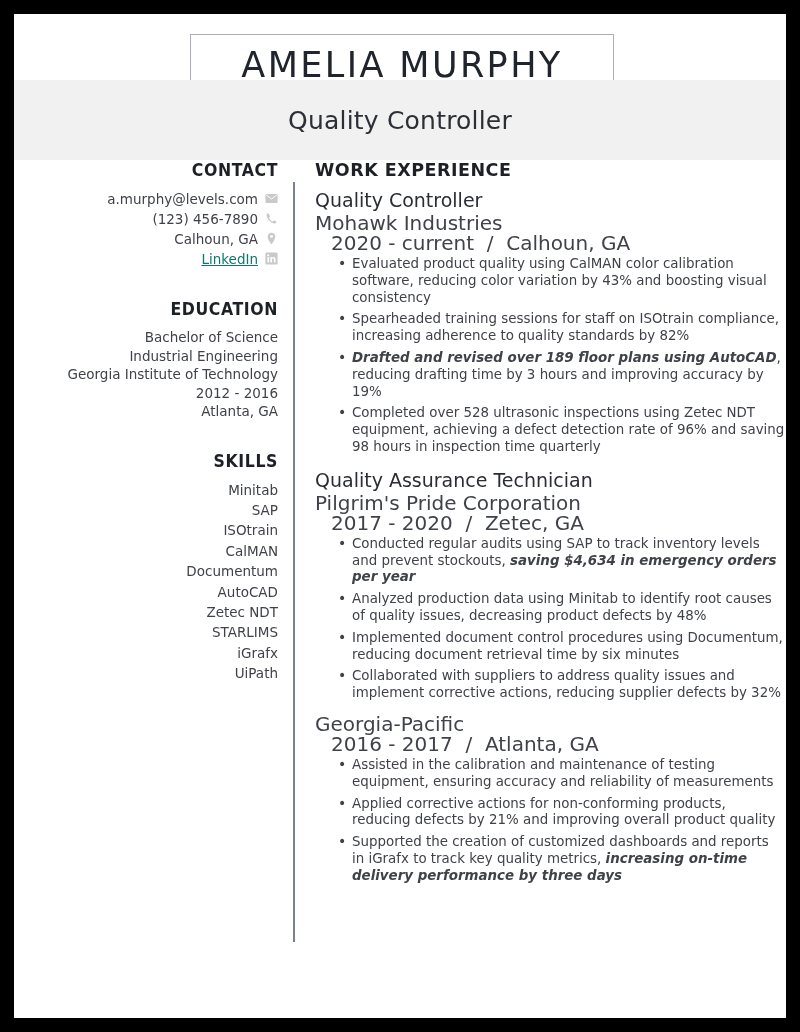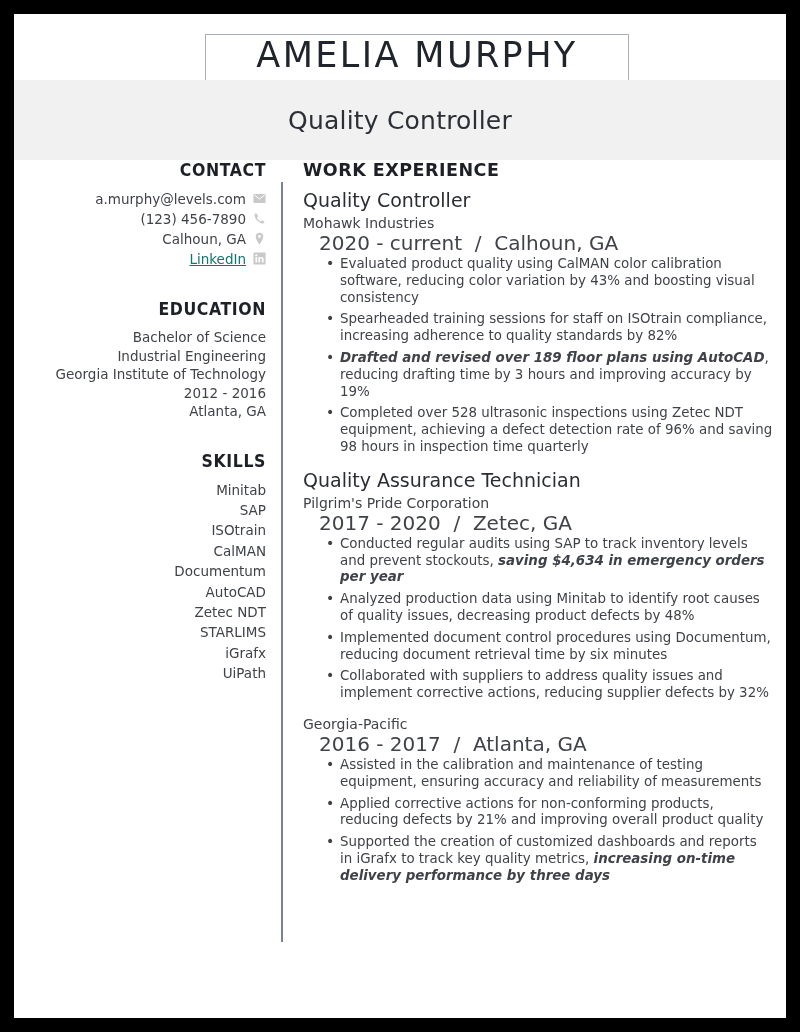--- a/index.html
+++ b/index.html
@@ -17,28 +17,29 @@
     position: absolute;
     left: 14px;
     top: 14px;
     width: 772px;
     height: 1004px;
     background: #ffffff;
     overflow: hidden;
   }
   .name-box {
     position: absolute;
-    left: 191px;
+    left: 176px;
     top: 20px;
     width: 424px;
     height: 62px;
     border: 1px solid #a9aebb;
     background: #ffffff;
     box-sizing: border-box;
     display: flex;
+    align-items: center;
     justify-content: center;
   }
   .name-box .name {
     font-family: "DejaVu Sans", sans-serif;
     font-size: 35px;
     letter-spacing: 2.4px;
     color: #20242c;
     font-weight: 400;
     white-space: nowrap;
   }
@@ -56,21 +57,21 @@
   .title-band .job-title {
     font-size: 25px;
     color: #2c2f36;
     font-weight: 400;
     letter-spacing: 0.2px;
   }
 
   
   .content {
     position: absolute;
-    left: 0;
+    left: 12px;
     top: 146px;
     width: 772px;
     height: 858px;
   }
   .divider {
     position: absolute;
     left: 267px;
     top: 22px;
     width: 2px;
     height: 760px;
@@ -147,21 +148,21 @@
     margin: 0 0 8px 0;
   }
   .job { margin-bottom: 12px; }
   .job-role {
     font-size: 19px;
     color: #2a2d33;
     line-height: 25px;
     font-weight: 400;
   }
   .job-company {
-    font-size: 14px;
+    font-size: 20px;
     color: #3f4248;
     line-height: 20px;
   }
   .job-meta {
     font-size: 20px;
     color: #3f4248;
     line-height: 21px;
     margin-bottom: 2px;
     margin-left: 16px;
   }

